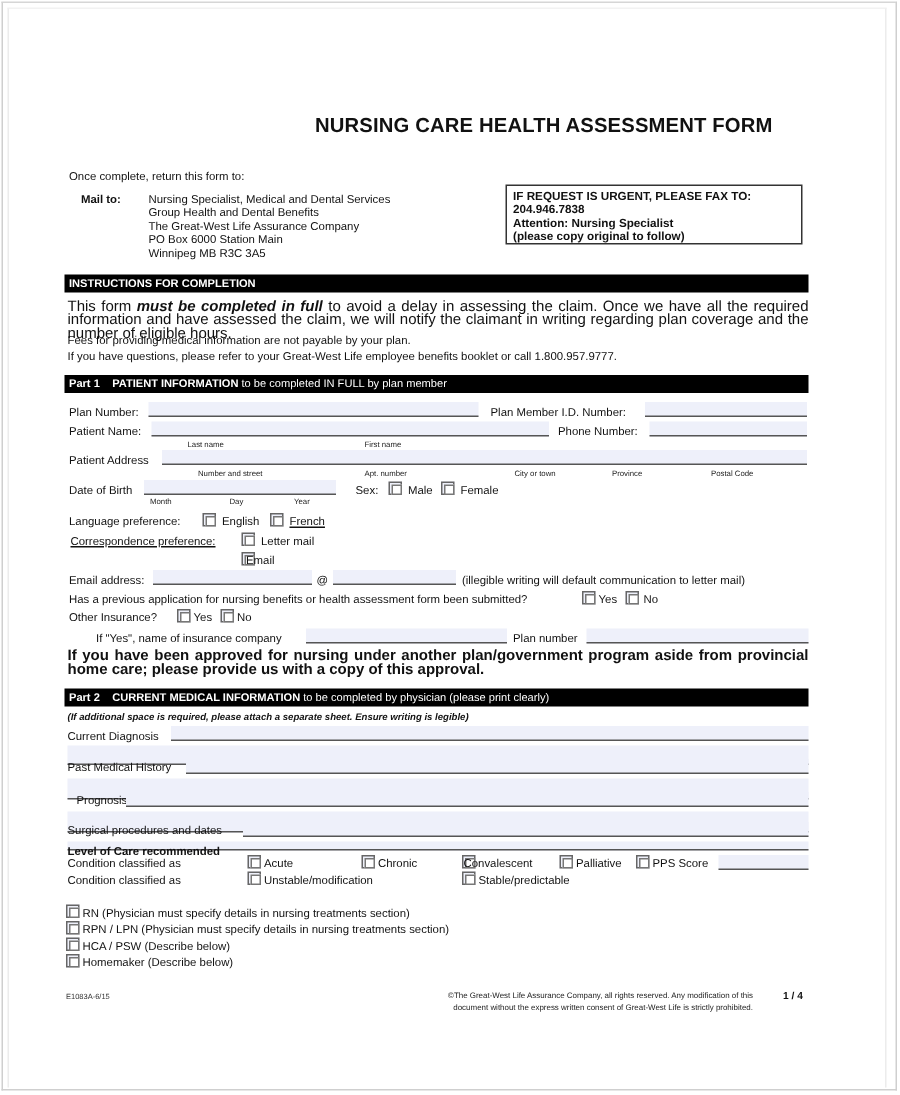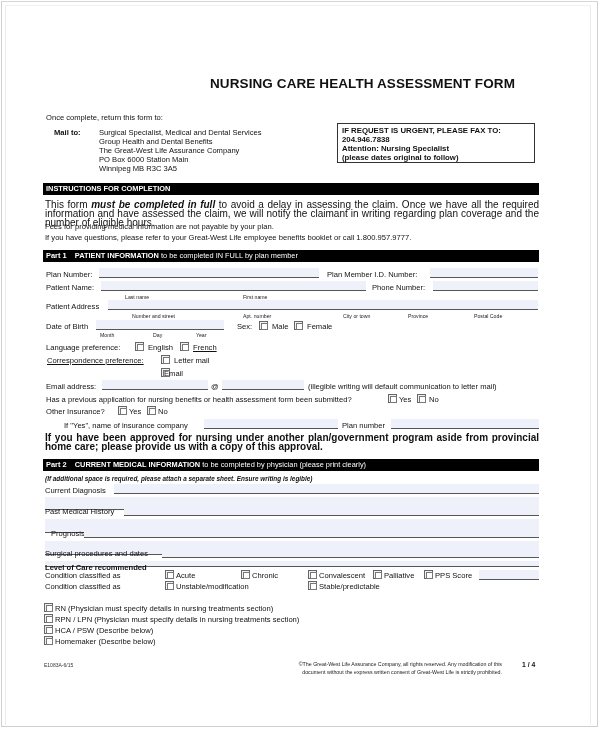--- a/index.html
+++ b/index.html
@@ -26,32 +26,32 @@
 <body>
 
 <div class="page-frame"></div>
 <div class="page-inner"></div>
 
 <div class="abs title">NURSING CARE HEALTH ASSESSMENT FORM</div>
 
 <div class="abs small" style="left:46px;top:113px;">Once complete, return this form to:</div>
 <div class="abs small b" style="left:54px;top:128px;">Mail to:</div>
 <div class="abs" style="left:99px;top:128px;">
-  <div class="small">Surgical Specialist, Medical and Dental Services</div>
+  <div class="small">Nursing Specialist, Medical and Dental Services</div>
   <div class="small">Group Health and Dental Benefits</div>
   <div class="small">The Great-West Life Assurance Company</div>
   <div class="small">PO Box 6000 Station Main</div>
   <div class="small">Winnipeg MB  R3C 3A5</div>
 </div>
 
 <div class="abs urgent">
   <div>IF REQUEST IS URGENT, PLEASE FAX TO:</div>
   <div>204.946.7838</div>
   <div>Attention: Nursing Specialist</div>
-  <div>(please dates original to follow)</div>
+  <div>(please copy original to follow)</div>
 </div>
 
 <div class="bar" style="top:183px;">
   <span class="lead">INSTRUCTIONS FOR COMPLETION</span>
 </div>
 <div class="abs para justify" style="left:45px;top:200px;width:494px;">
   <span>This form </span><b><i>must be completed in full</i></b><span> to avoid a delay in assessing the claim. Once we have all the required information and have assessed the claim, we will notify the claimant in writing regarding plan coverage and the number of eligible hours.</span>
 </div>
 <div class="abs small" style="left:45px;top:222px;">Fees for providing medical information are not payable by your plan.</div>
 <div class="abs small" style="left:45px;top:233px;">If you have questions, please refer to your Great-West Life employee benefits booklet or call 1.800.957.9777.</div>
@@ -150,21 +150,21 @@
 <div class="abs small" style="left:45px;top:549px;">Surgical procedures and dates</div>
 <div class="field-line" style="left:162px;top:548px;width:377px;"></div>
 <div class="field-line" style="left:45px;top:561px;width:494px;height:6px;"></div>
 
 <div class="abs small" style="left:45px;top:571px;">Condition classified as</div>
 <div class="cb" style="left:165px;top:570px;"></div>
 <div class="abs small" style="left:176px;top:571px;">Acute</div>
 <div class="cb" style="left:241px;top:570px;"></div>
 <div class="abs small" style="left:252px;top:571px;">Chronic</div>
 <div class="cb" style="left:308px;top:570px;"></div>
-<div class="abs small" style="left:319px;top:571px;text-align:right;">Convalescent</div>
+<div class="abs small" style="left:309px;top:571px;text-align:right;">Convalescent</div>
 <div class="cb" style="left:373px;top:570px;"></div>
 <div class="abs small" style="left:384px;top:571px;">Palliative</div>
 <div class="cb" style="left:424px;top:570px;"></div>
 <div class="abs small" style="left:435px;top:571px;">PPS Score</div>
 <div class="field-line" style="left:479px;top:570px;width:60px;"></div>
 
 <div class="abs small" style="left:45px;top:582px;">Condition classified as</div>
 <div class="cb" style="left:165px;top:581px;"></div>
 <div class="abs small" style="left:176px;top:582px;">Unstable/modification</div>
 <div class="cb" style="left:308px;top:581px;"></div>

